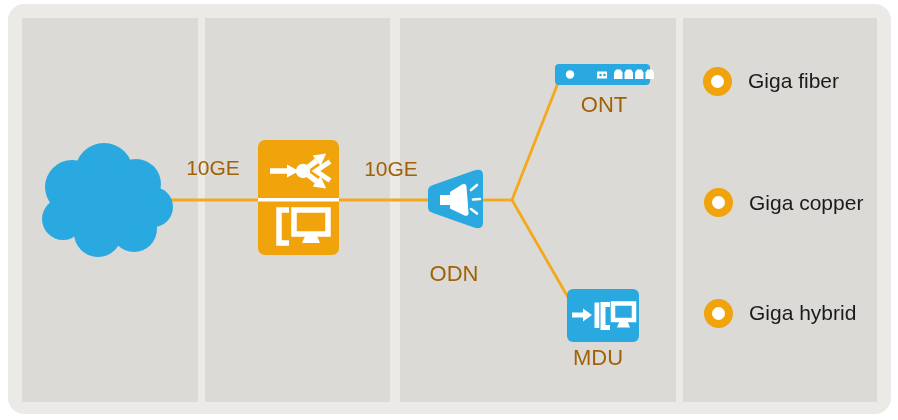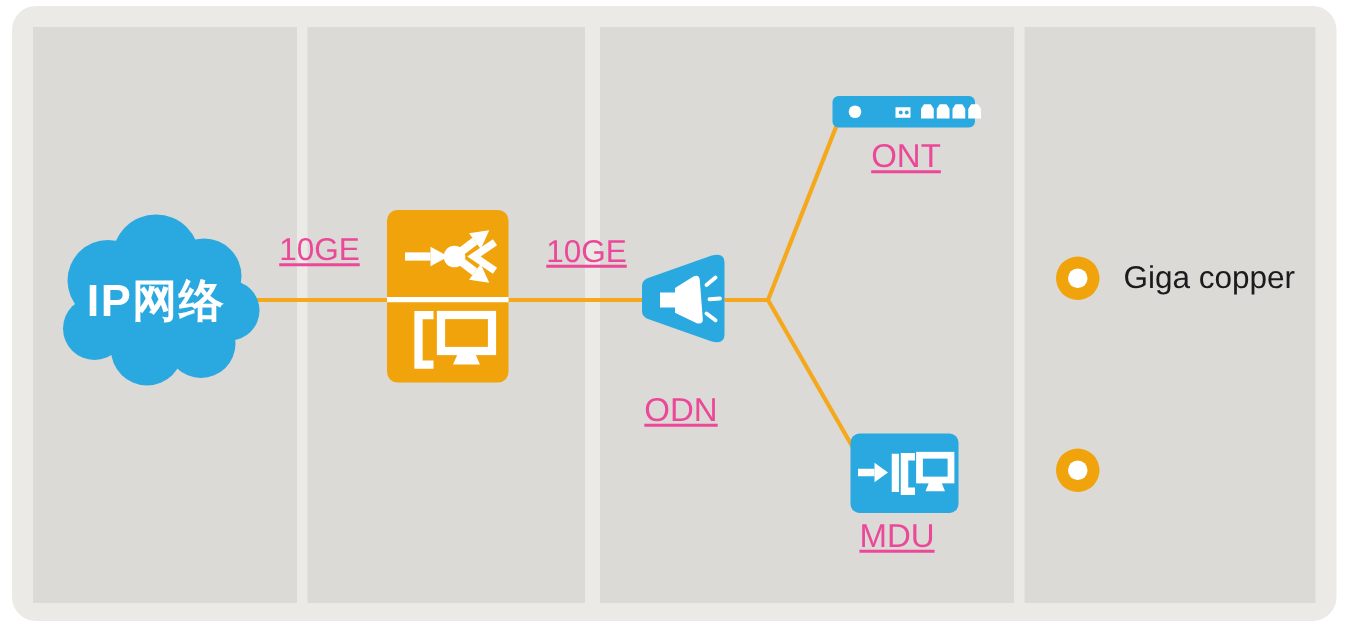--- a/index.html
+++ b/index.html
@@ -6,21 +6,21 @@
   .stage{position:relative;width:898px;height:420px;background:#ffffff;overflow:hidden;
          font-family:"Liberation Sans","DejaVu Sans",sans-serif;color:#1B1B1B;}
   .canvas{position:absolute;left:8px;top:4px;width:883px;height:410px;background:#EBEAE6;border-radius:16px;}
   .panel{position:absolute;top:18px;height:384px;background:#DBDAD6;}
   .p1{left:22px;width:176px;}
   .p2{left:205px;width:185px;}
   .p3{left:400px;width:276px;}
   .p4{left:683px;width:194px;}
   svg.overlay{position:absolute;left:0;top:0;}
   .lbl{position:absolute;transform:translate(-50%,-50%);white-space:nowrap;
-       font-size:21px;line-height:23px;color:#ec4899;text-align:center;text-decoration:underline;}
+       font-size:21px;line-height:23px;color:#a16207;text-align:center;}
   .cloud-label{position:absolute;transform:translate(-50%,-50%);color:#ffffff;
        font-size:30px;font-weight:bold;white-space:nowrap;letter-spacing:1px;}
   .node-label{font-size:22px;}
   .olt-label{font-size:24px;font-weight:bold;}
   .legend-item{position:absolute;display:flex;align-items:center;gap:16px;}
   .bullet{width:29px;height:29px;border-radius:50%;background:#F0A30A;position:relative;flex:0 0 auto;}
   .bullet::after{content:'';position:absolute;inset:8px;background:#ffffff;border-radius:50%;}
   .legend-label{font-size:21px;color:#1B1B1B;white-space:nowrap;}
 </style>
 </head>
@@ -115,36 +115,40 @@
         <path d="M572,315 H583" stroke-width="5" fill="none"></path>
         <polygon points="583,308.5 592,315 583,321.5" stroke="none"></polygon>
         <rect x="594.5" y="302.5" width="4.8" height="25.5" stroke="none"></rect>
         <path d="M610,304.5 H603 V327.5 H610" stroke-width="5" fill="none"></path>
         <rect x="613" y="303.5" width="21" height="16.5" stroke-width="4.5" fill="none"></rect>
         <polygon points="620,320 627,320 630,327.5 617,327.5" stroke="none"></polygon>
       </g>
     </g>
   </svg>
 
-  <div class="cloud-label" style="left:104px;top:201px;">IP网络</div>
 
   <div class="lbl" style="left:213px;top:167px;">10GE</div>
 
   <div class="lbl" style="left:391px;top:168px;">
     <div>10GE</div>
   </div>
 
 
   <div class="lbl node-label" style="left:454px;top:273px;">ODN</div>
 
   <div class="lbl node-label" style="left:604px;top:104px;">ONT</div>
 
   <div class="lbl node-label" style="left:598px;top:357px;">MDU</div>
 
-  <div class="legend-item" style="left:704px;top:171px;">
+  <div class="legend-item" style="left:703px;top:66.5px;">
+    <span class="bullet"></span>
+    <span class="legend-label">Giga fiber</span>
+  </div>
+  <div class="legend-item" style="left:704px;top:188px;">
     <span class="bullet"></span>
     <span class="legend-label">Giga copper</span>
   </div>
   <div class="legend-item" style="left:704px;top:298.5px;">
     <span class="bullet"></span>
+    <span class="legend-label">Giga hybrid</span>
   </div>
 
 </div>
 
 </body></html>

